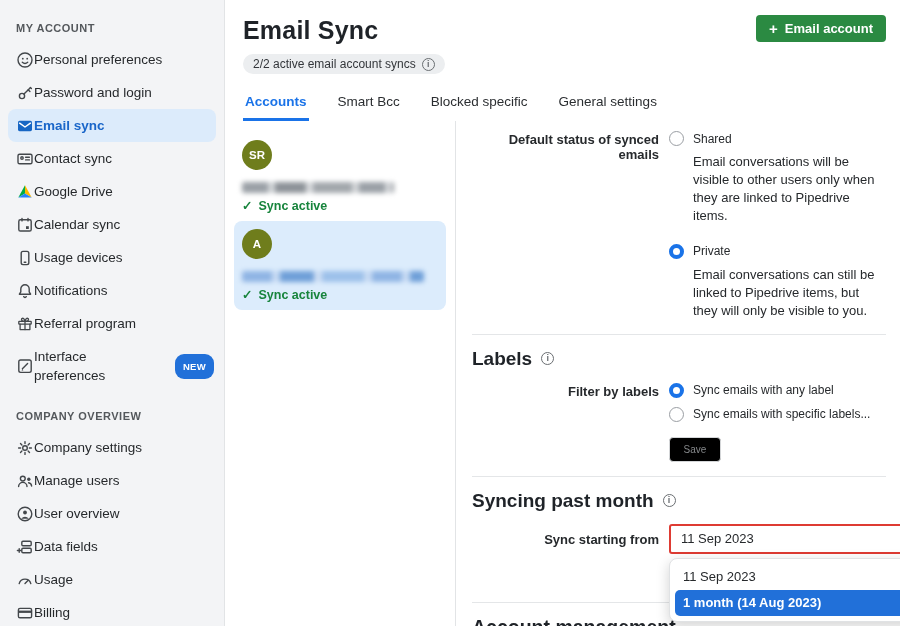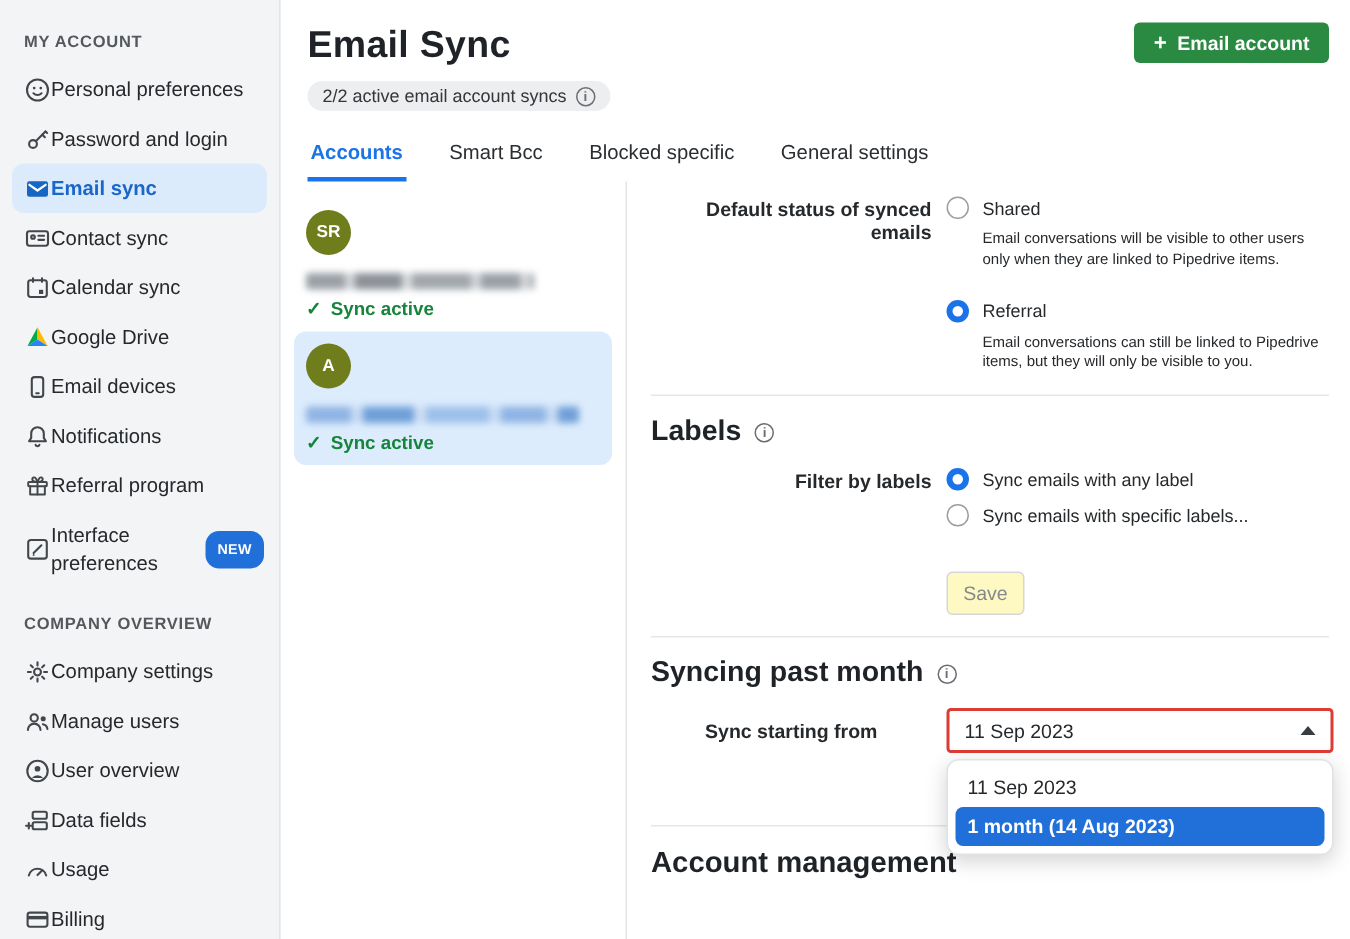--- a/index.html
+++ b/index.html
@@ -4,21 +4,21 @@
 <style>
   * { box-sizing: border-box; }
   html,body { margin:0; padding:0; }
   body {
     width:900px; height:626px; overflow:hidden;
     font-family:"Liberation Sans", sans-serif;
     color:#26292c; background:#fff; display:flex;
   }
   
   .sidebar {
-    width:187px; flex-shrink:0; background:#f3f4f6;
+    width:225px; flex-shrink:0; background:#f3f4f6;
     border-right:1px solid #e2e4e6; padding-top:12px;
   }
   .side-header {
     font-size:11px; font-weight:bold; color:#54585c;
     letter-spacing:.5px; padding:10px 16px 8px; line-height:13px;
   }
   .side-header.second { margin-top:8px; }
   .side-item {
     display:flex; align-items:center; 
     padding:7px 10px 7px 16px; font-size:13.5px; line-height:19px;
@@ -85,33 +85,33 @@
   .section { border-bottom:1px solid #e4e6e8; }
   .section.first { padding:10px 0 14px; }
   .form-row { display:grid; grid-template-columns:187px 1fr; column-gap:10px; }
   .row-label { text-align:right; font-weight:bold; font-size:13px; padding-top:1px; color:#26292c; }
   .radio-line { display:flex; align-items:center; gap:9px; font-size:12px; cursor:pointer; }
   .radio {
     width:15px; height:15px; border-radius:50%; background:#fff;
     border:1.5px solid #9a9ea3; flex-shrink:0; display:inline-block;
   }
   .radio.checked { border:4.5px solid #1a73e8; }
-  .radio-desc { font-size:10px; line-height:1.38; margin:7px 0 0 24px; max-width:268px; color:#26292c; }
+  .radio-desc { font-size:13px; line-height:1.38; margin:7px 0 0 24px; max-width:268px; color:#26292c; }
   .opt-gap { margin-top:19px; }
   .section-heading {
     display:flex; align-items:center; gap:9px;
     font-size:19px; font-weight:bold; color:#1f2328;
   }
   .labels-section { padding:13px 0 14px; }
   .labels-section .form-row { margin-top:13px; }
   .stack { display:flex; flex-direction:column; gap:9px; }
   .save-btn {
-    margin-top:30px; width:52px; padding:6px 0; background:#fef9c3;
+    margin-top:15px; width:52px; padding:6px 0; background:#000000;
     border:1px solid #d4d6d8; border-radius:4px; color:#85888b;
-    font-size:13px; font-family:inherit; cursor:pointer;
+    font-size:10px; font-family:inherit; cursor:pointer;
   }
   .sync-section { padding:13px 0 0; }
   .sync-section .form-row { margin-top:12px; }
   .select-wrap { position:relative; width:258px; z-index:20; }
   .select-box {
     width:258px; height:30px; border:2px solid #de3b33; border-radius:3px;
     background:#fff; display:flex; align-items:center; padding:0 10px;
     font-size:13px; cursor:pointer;
   }
   .caret-up {
@@ -179,48 +179,48 @@
           <rect x="2" y="4.2" width="14" height="9.6" rx="1.6"></rect>
           <circle cx="6" cy="8" r="1.2"></circle>
           <path d="M9.6 7.2h3.8M9.6 9.9h3.8"></path>
         </svg>
     </span>
     <span>Contact sync</span>
   </div>
 
   <div class="side-item">
     <span class="icn">
-      <svg width="18" height="18" viewBox="0 0 18 18" fill="none" stroke="#43474b" stroke-width="1.4" stroke-linecap="round">
-          <rect x="2.8" y="3.8" width="12.4" height="11.2" rx="1.6"></rect>
-          <path d="M6 2.5v2.4M12 2.5v2.4"></path>
-          <rect x="10" y="10.2" width="2.8" height="2.8" fill="#43474b" stroke="none"></rect>
-        </svg>
-    </span>
-    <span>Calendar sync</span>
-  </div>
-
-  <div class="side-item">
-    <span class="icn">
       <svg width="18" height="18" viewBox="0 0 18 18">
           <polygon points="9,2.2 2.3,14.6 9,10.4" fill="#00AC47"></polygon>
           <polygon points="9,2.2 15.7,14.6 9,10.4" fill="#FFBA00"></polygon>
           <polygon points="2.3,14.6 15.7,14.6 9,10.4" fill="#2684FC"></polygon>
         </svg>
     </span>
     <span>Google Drive</span>
   </div>
 
   <div class="side-item">
     <span class="icn">
       <svg width="18" height="18" viewBox="0 0 18 18" fill="none" stroke="#43474b" stroke-width="1.4" stroke-linecap="round">
+          <rect x="2.8" y="3.8" width="12.4" height="11.2" rx="1.6"></rect>
+          <path d="M6 2.5v2.4M12 2.5v2.4"></path>
+          <rect x="10" y="10.2" width="2.8" height="2.8" fill="#43474b" stroke="none"></rect>
+        </svg>
+    </span>
+    <span>Calendar sync</span>
+  </div>
+
+  <div class="side-item">
+    <span class="icn">
+      <svg width="18" height="18" viewBox="0 0 18 18" fill="none" stroke="#43474b" stroke-width="1.4" stroke-linecap="round">
           <rect x="5.2" y="2.4" width="7.6" height="13.2" rx="1.8"></rect>
           <path d="M8.2 13.2h1.6"></path>
         </svg>
     </span>
-    <span>Email devices</span>
+    <span>Usage devices</span>
   </div>
 
   <div class="side-item">
     <span class="icn">
       <svg width="18" height="18" viewBox="0 0 18 18" fill="none" stroke="#43474b" stroke-width="1.4" stroke-linecap="round" stroke-linejoin="round">
           <path d="M9 2.8a4.2 4.2 0 0 1 4.2 4.2v2.9l1.4 2.3H3.4l1.4-2.3V7A4.2 4.2 0 0 1 9 2.8z"></path>
           <path d="M7.7 14.6a1.4 1.4 0 0 0 2.6 0"></path>
         </svg>
     </span>
     <span>Notifications</span>
@@ -371,21 +371,21 @@
         <div class="form-row">
           <div class="row-label">Default status of synced emails</div>
           <div>
             <label class="radio-line">
               <span class="radio"></span>
               <span>Shared</span>
             </label>
             <div class="radio-desc">Email conversations will be visible to other users only when they are linked to Pipedrive items.</div>
             <label class="radio-line opt-gap">
               <span class="radio checked"></span>
-              <span>Referral</span>
+              <span>Private</span>
             </label>
             <div class="radio-desc">Email conversations can still be linked to Pipedrive items, but they will only be visible to you.</div>
           </div>
         </div>
       </div>
 
       <div class="section labels-section">
         <div class="section-heading">
           <span>Labels</span>
           <span class="info-i">i</span>
@@ -407,21 +407,21 @@
           </div>
         </div>
       </div>
 
       <div class="sync-section">
         <div class="section-heading">
           <span>Syncing past month</span>
           <span class="info-i">i</span>
         </div>
         <div class="form-row">
-          <div class="row-label" style="padding-top:8px;text-align:center;">Sync starting from</div>
+          <div class="row-label" style="padding-top:8px;">Sync starting from</div>
           <div class="select-wrap">
             <div class="select-box">
               <span>11 Sep 2023</span>
               <span class="caret-up"></span>
             </div>
             <div class="dropdown-menu">
               <div class="menu-item">11 Sep 2023</div>
               <div class="menu-item selected">1 month (14 Aug 2023)</div>
 
             </div>

